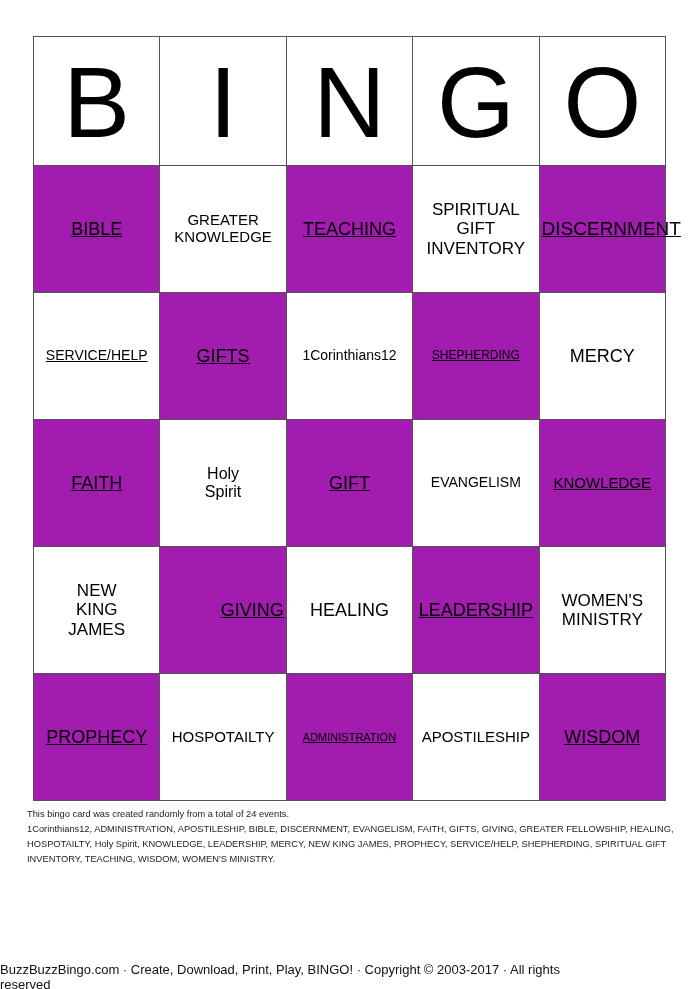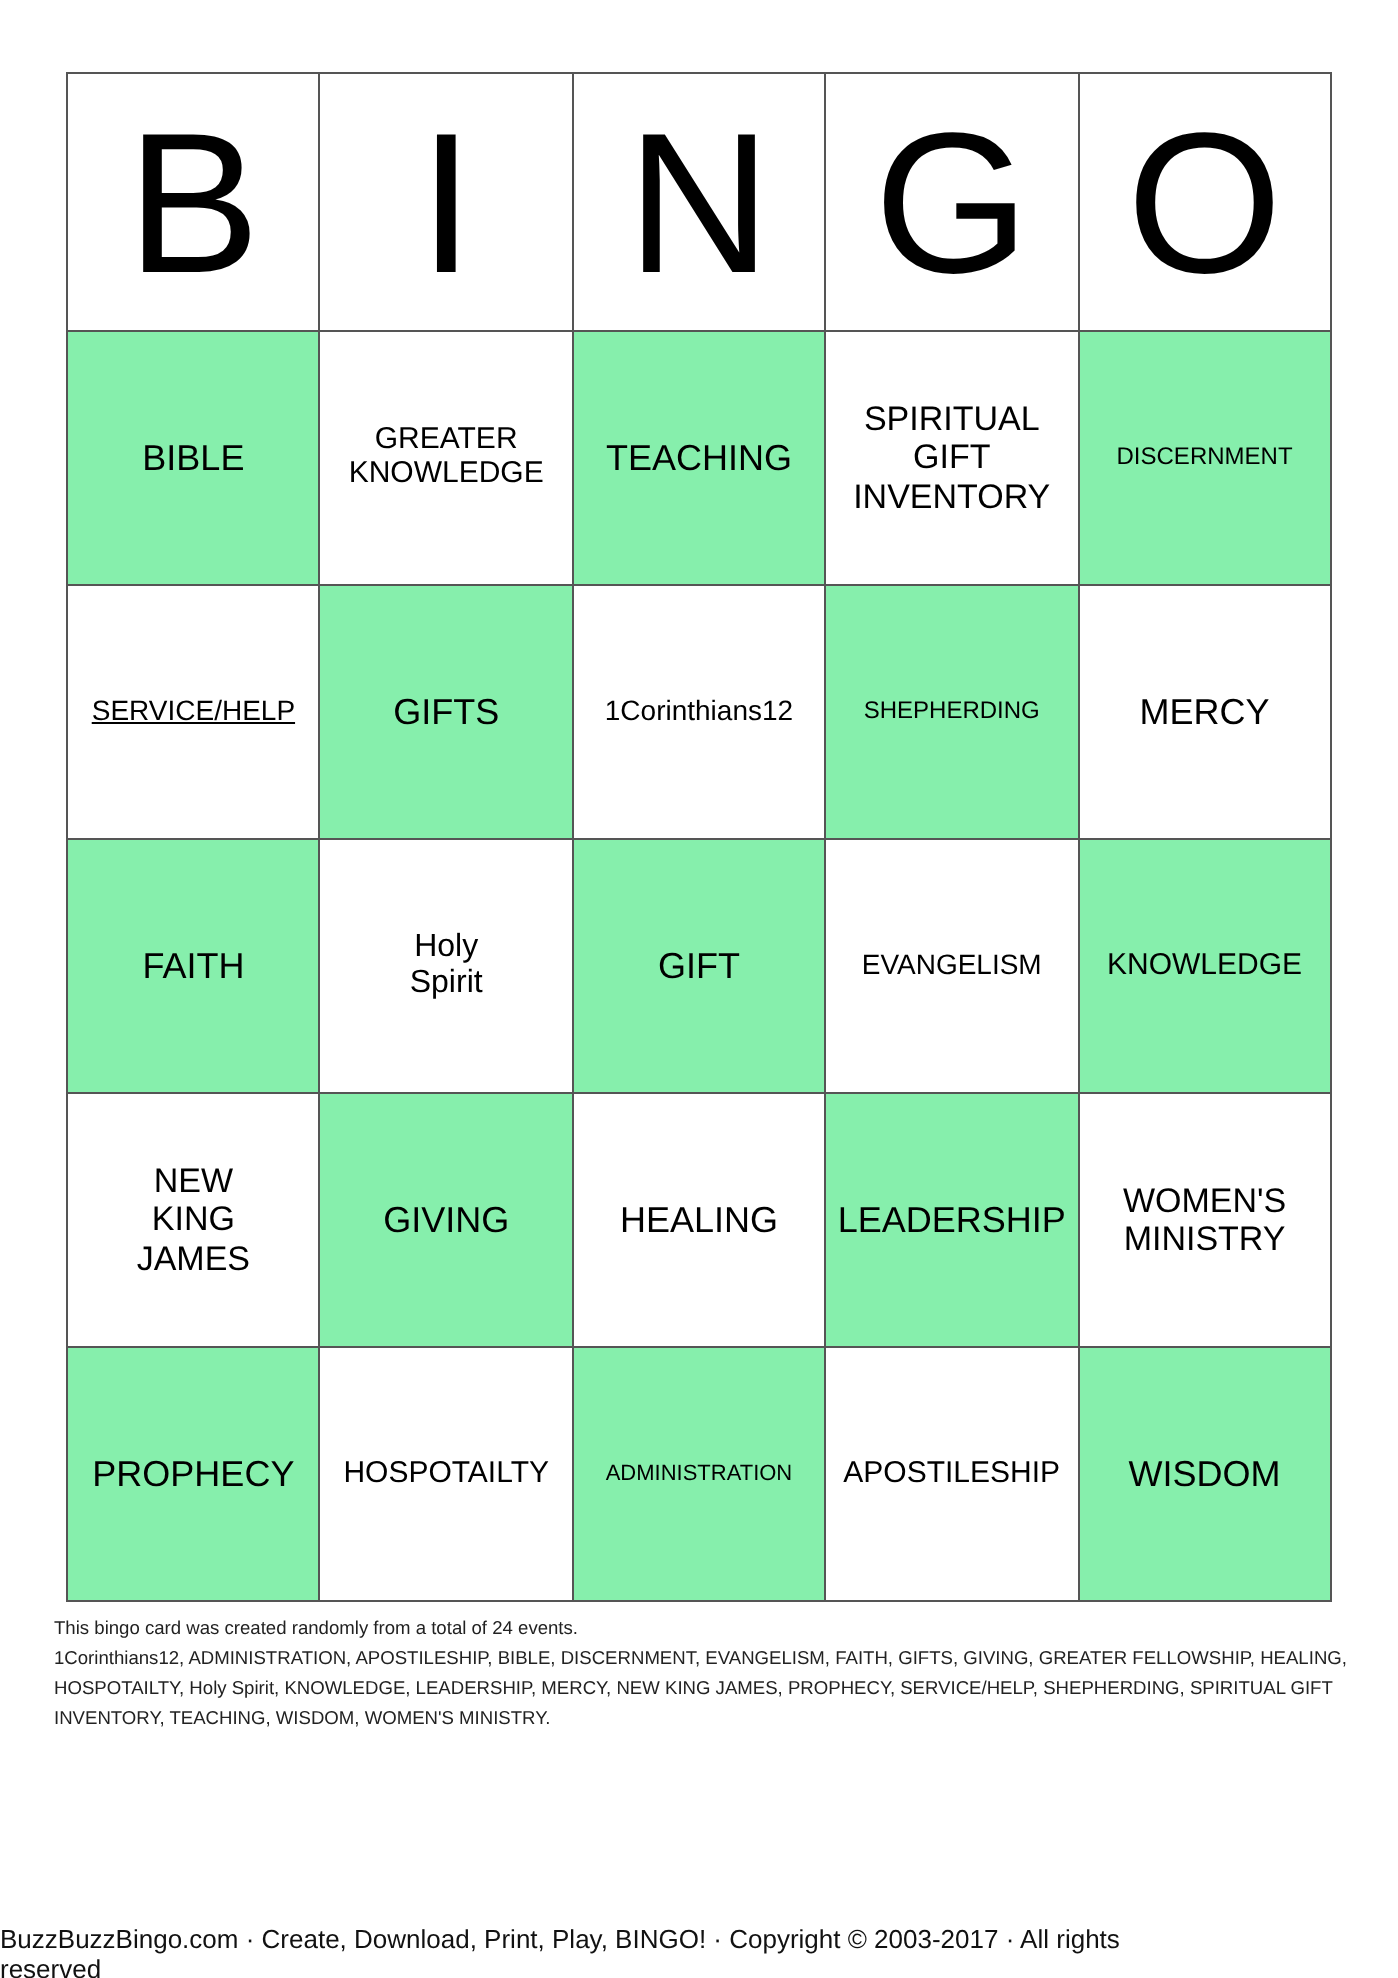--- a/index.html
+++ b/index.html
@@ -1,21 +1,21 @@
 <!DOCTYPE html>
 <html><head>
 <meta charset="utf-8">
 <style>
   html, body { margin: 0; padding: 0; background: #ffffff; }
   body { width: 699px; height: 989px; position: relative; font-family: "Liberation Sans", sans-serif; color: #000; overflow: hidden; }
   .card { position: absolute; left: 33px; top: 36px; width: 633px; height: 760px; border-collapse: collapse; table-layout: fixed; }
   .card td { border: 1px solid #555; text-align: center; vertical-align: middle; padding: 0 2px; line-height: 1.12; }
   .card tr.head td { height: 126px; background: #fff; font-size: 100px; line-height: 1; padding-top: 2px; }
   .card tr.row td { height: 126px; }
-  .shade { background: #86efac; }
+  .shade { background: #a21caf; text-decoration: underline; }
   .plain { background: #ffffff; }
   .info { position: absolute; left: 27px; top: 807px; width: 680px; font-size: 9.3px; line-height: 15px; color: #222; }
   .footer { position: absolute; left: 0; top: 962px; width: 613px; font-size: 13px; color: #111; }
 </style>
 </head>
 <body>
 
 <table class="card">
   <tbody>
       <tr class="head">
@@ -23,39 +23,39 @@
     <td>I</td>
     <td>N</td>
     <td>G</td>
     <td>O</td>
   </tr>
   <tr class="row">
     <td class="shade" style="font-size: 18px;"><span>BIBLE</span></td>
     <td class="plain" style="font-size: 15px;"><span>GREATER</span><br><span>KNOWLEDGE</span></td>
     <td class="shade" style="font-size: 18px;"><span>TEACHING</span></td>
     <td class="plain" style="font-size: 17px;"><span>SPIRITUAL</span><br><span>GIFT</span><br><span>INVENTORY</span></td>
-    <td class="shade" style="font-size: 12px;"><span>DISCERNMENT</span></td>
+    <td class="shade" style="font-size: 19px;"><span>DISCERNMENT</span></td>
   </tr>
   <tr class="row">
     <td class="plain" style="font-size: 14px; text-decoration: underline;"><span>SERVICE/HELP</span></td>
     <td class="shade" style="font-size: 18px;"><span>GIFTS</span></td>
     <td class="plain" style="font-size: 14px;"><span>1Corinthians12</span></td>
     <td class="shade" style="font-size: 12px;"><span>SHEPHERDING</span></td>
     <td class="plain" style="font-size: 18px;"><span>MERCY</span></td>
   </tr>
   <tr class="row">
     <td class="shade" style="font-size: 18px; margin-top: 44px;"><span>FAITH</span></td>
     <td class="plain" style="font-size: 16px;"><span>Holy</span><br><span>Spirit</span></td>
     <td class="shade" style="font-size: 18px;"><span>GIFT</span></td>
     <td class="plain" style="font-size: 14px;"><span>EVANGELISM</span></td>
     <td class="shade" style="font-size: 15px;"><span>KNOWLEDGE</span></td>
   </tr>
   <tr class="row">
     <td class="plain" style="font-size: 17px;"><span>NEW</span><br><span>KING</span><br><span>JAMES</span></td>
-    <td class="shade" style="font-size: 18px;"><span>GIVING</span></td>
+    <td class="shade" style="font-size: 18px; text-align: right;"><span>GIVING</span></td>
     <td class="plain" style="font-size: 18px;"><span>HEALING</span></td>
     <td class="shade" style="font-size: 18px;"><span>LEADERSHIP</span></td>
     <td class="plain" style="font-size: 17px;"><span>WOMEN'S</span><br><span>MINISTRY</span></td>
   </tr>
   <tr class="row">
     <td class="shade" style="font-size: 18px;"><span>PROPHECY</span></td>
     <td class="plain" style="font-size: 15px;"><span>HOSPOTAILTY</span></td>
     <td class="shade" style="font-size: 11px;"><span>ADMINISTRATION</span></td>
     <td class="plain" style="font-size: 15px;"><span>APOSTILESHIP</span></td>
     <td class="shade" style="font-size: 18px;"><span>WISDOM</span></td>

